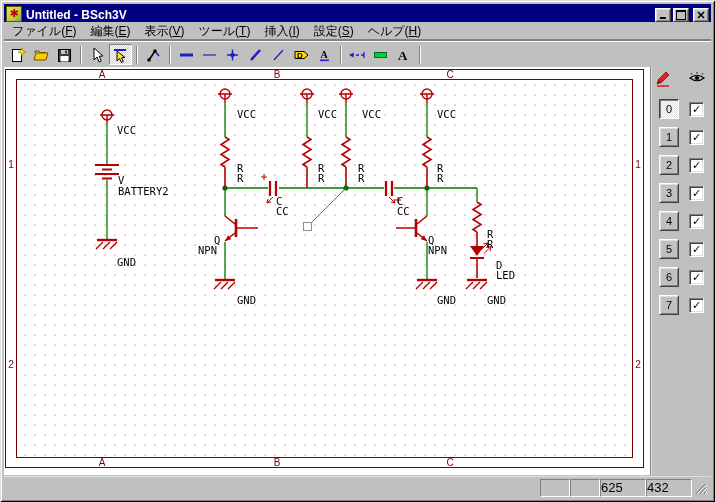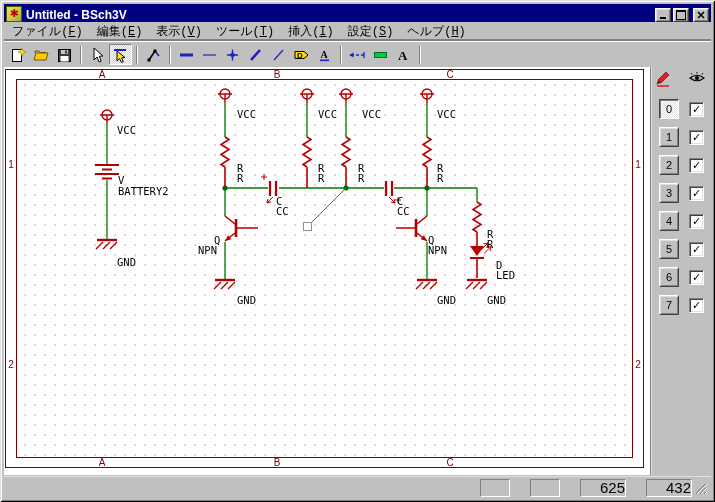--- a/index.html
+++ b/index.html
@@ -17,21 +17,21 @@
   .title-text{font-weight:bold;flex:1 1 auto;white-space:nowrap;}
   .winbtn{width:16px;height:14px;margin-right:2px;background:#c0c0c0;
     border:1px solid;border-color:#fff #404040 #404040 #fff;
     box-shadow:inset 1px 1px 0 #dfdfdf, inset -1px -1px 0 #808080;
     display:flex;align-items:center;justify-content:center;padding:0;}
   .winbtn.close{margin-left:2px;}
   .glyph-min{width:6px;height:2px;background:#000;margin-top:6px;}
   .glyph-max{width:8px;height:7px;border:1px solid #000;border-top:2px solid #000;}
   
   .menubar{position:absolute;left:4px;top:22px;right:4px;height:19px;display:flex;align-items:center;padding-left:1px;}
-  .mi{padding:2px 7px;white-space:nowrap;font-family:Liberation Mono, monospace;}
+  .mi{padding:2px 7px;white-space:nowrap;}
   .mn{text-decoration:underline;}
   
   .toolbar{position:absolute;left:4px;top:41px;right:4px;height:25px;border-top:1px solid #fff;
     box-shadow:0 -2px 0 #808080;display:flex;align-items:center;padding-left:3px;}
   .tbtn{width:23px;height:21px;display:flex;align-items:center;justify-content:center;
     background:transparent;border:1px solid transparent;padding:0;}
   .tbtn.pressed{border-color:#808080 #fff #fff #808080;background-color:#d4d0c8;
     background-image:linear-gradient(45deg,#fff 25%,transparent 25%,transparent 75%,#fff 75%),
                      linear-gradient(45deg,#fff 25%,transparent 25%,transparent 75%,#fff 75%);
     background-size:2px 2px;background-position:0 0,1px 1px;}
@@ -51,21 +51,21 @@
     background-image:linear-gradient(45deg,#fff 25%,transparent 25%,transparent 75%,#fff 75%),
                      linear-gradient(45deg,#fff 25%,transparent 25%,transparent 75%,#fff 75%);
     background-size:2px 2px;background-position:0 0,1px 1px;}
   .lcheck{position:absolute;left:37px;top:3px;width:13px;height:13px;background:#fff;
     border:1px solid;border-color:#808080 #fff #fff #808080;box-shadow:inset 1px 1px 0 #404040, inset -1px -1px 0 #dfdfdf;
     font-size:11px;line-height:12px;text-align:center;font-weight:bold;color:#000;}
   
   .statusbar{position:absolute;left:4px;top:476px;right:4px;height:22px;border-top:1px solid #dfdfdf;
     display:flex;align-items:center;justify-content:flex-end;padding-right:3px;}
   .spanel{height:16px;border:1px solid;border-color:#808080 #fff #fff #808080;
-    margin-left:20px;font-size:15px;text-align:right;line-height:16px;color:#000;}
+    margin-left:0;font-size:13px;text-align:left;line-height:16px;color:#000;}
   .sp-empty{width:28px;}
   .sp-num{width:44px;}
   .grip{width:14px;height:16px;margin-left:2px;}
 </style>
 </head>
 <body>
 
 <div class="window">
 
   <div class="titlebar">

